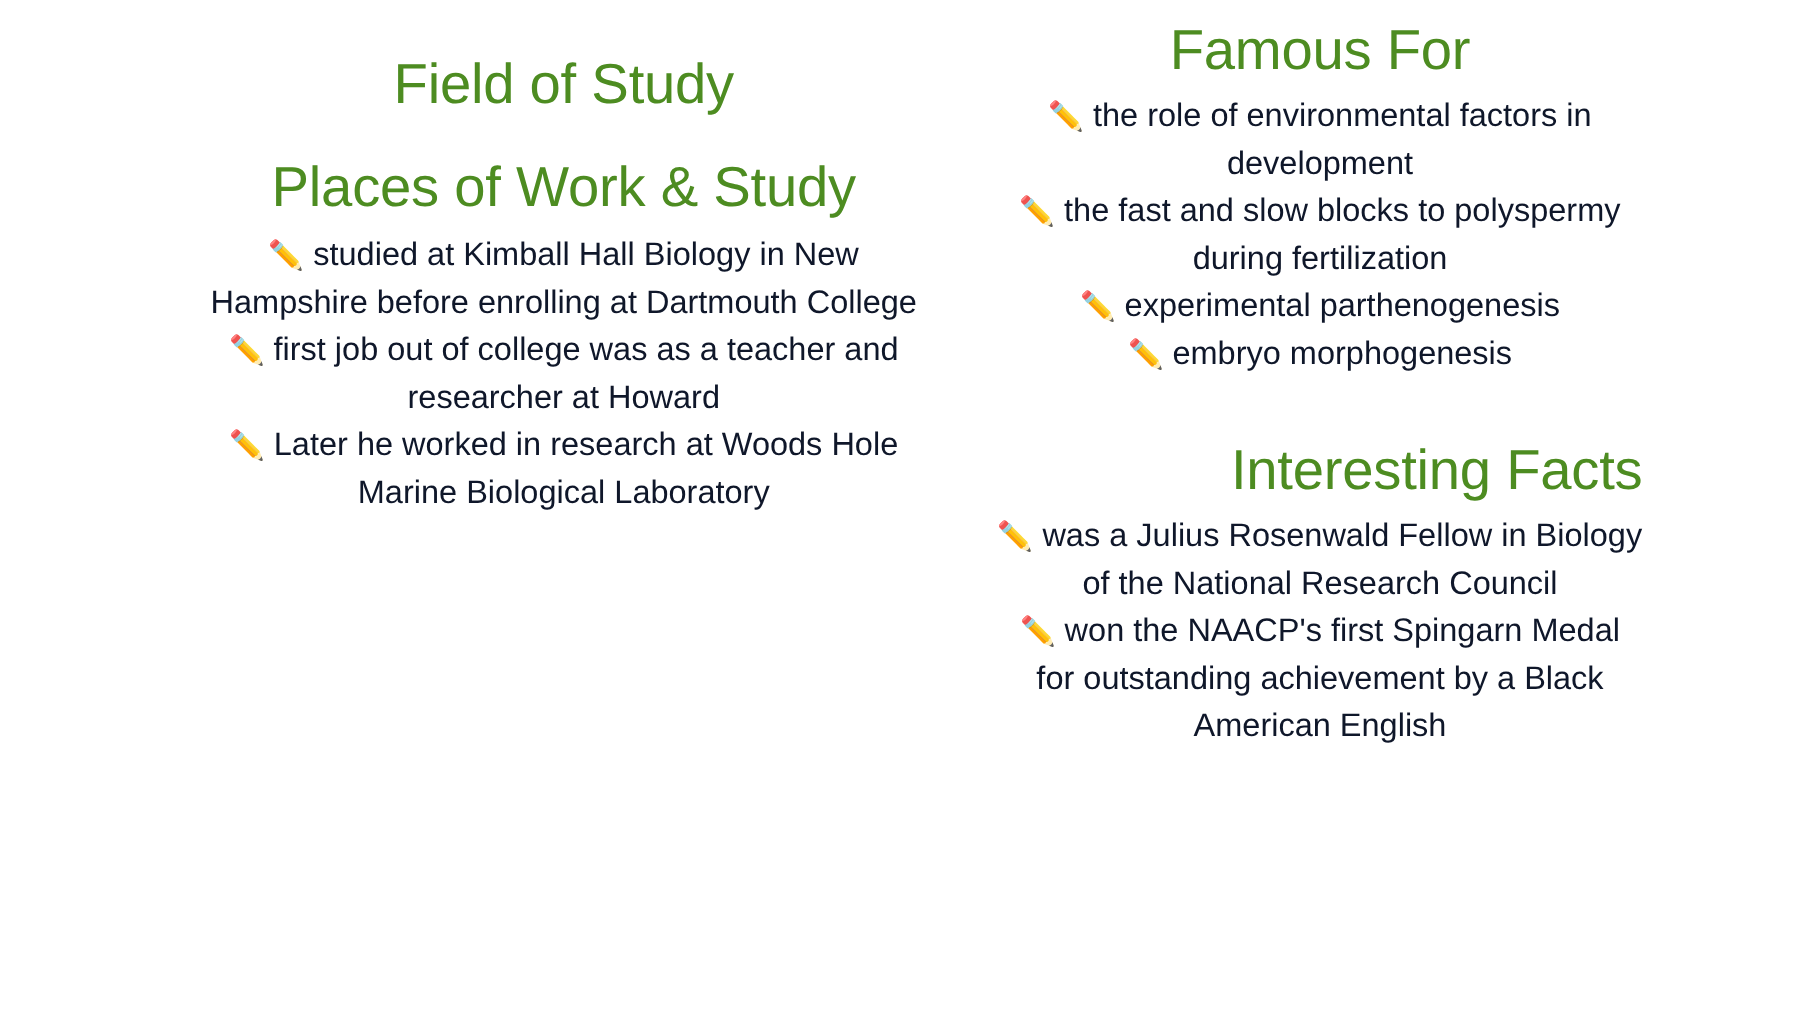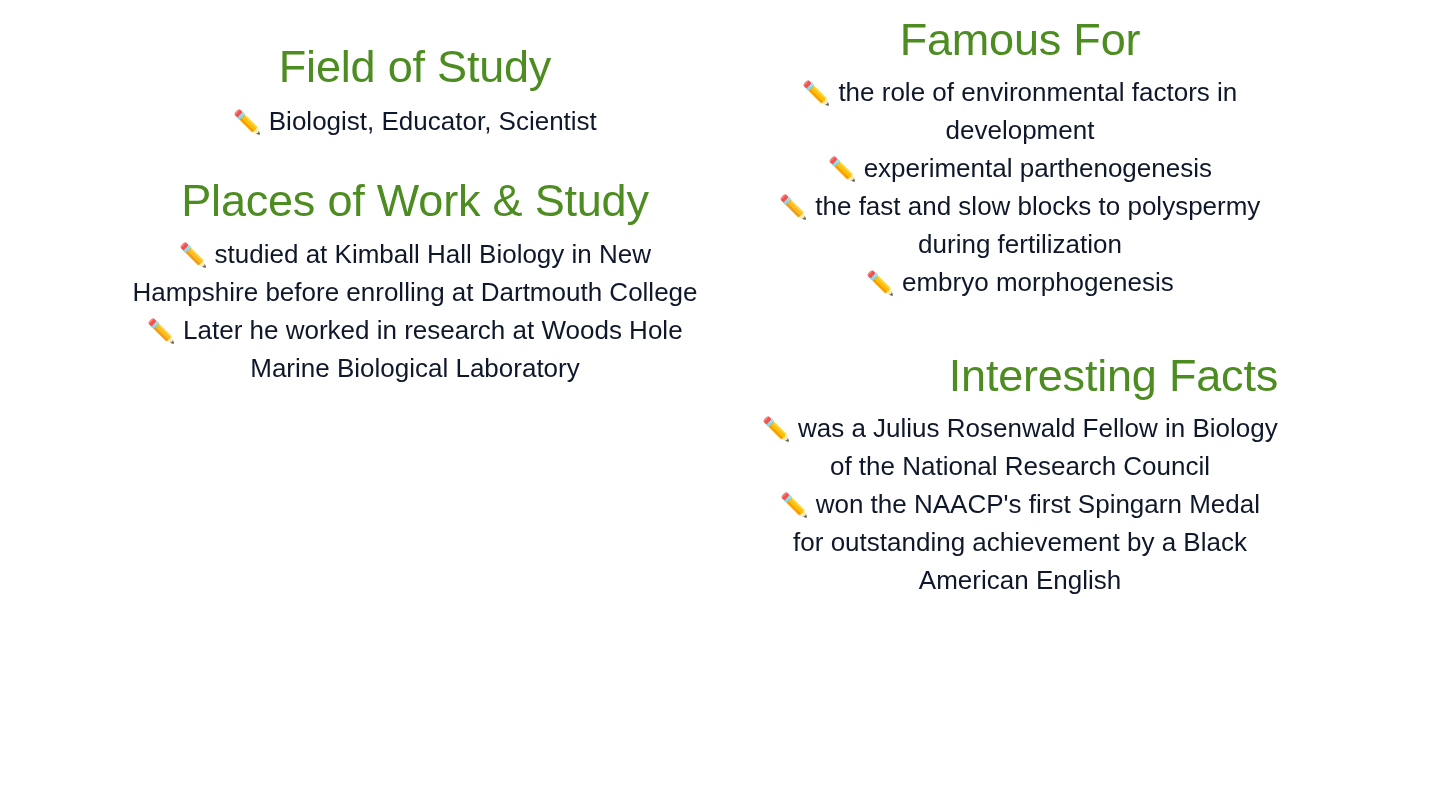--- a/index.html
+++ b/index.html
@@ -14,20 +14,21 @@
     color: #1a1a1a;
     overflow: hidden;
   }
 
   .slide {
     position: relative;
     width: 1296px;
     height: 810px;
     background: #ffffff;
     box-sizing: border-box;
+    margin-left: 36px;
   }
 
   .column {
     position: absolute;
     top: 0;
   }
 
   .column-left {
     left: 117px;
     width: 596px;
@@ -95,43 +96,41 @@
 </style>
 </head>
 <body>
 
 <div class="slide">
 
   <div class="column column-left">
 
     <section class="section" id="sec-field-of-study">
       <h2 class="section-heading">Field of Study</h2>
-      <ul class="bullet-list">
-        <li class="bullet-item"><span class="pencil-icon">✏️</span><span>Biologist, Educator, Scientist</span></li>
-      </ul>
     </section>
 
     <section class="section" id="sec-places">
       <h2 class="section-heading">Places of Work &amp; Study</h2>
       <ul class="bullet-list">
         <li class="bullet-item"><span class="pencil-icon">✏️</span><span>studied at Kimball Hall Biology in New Hampshire before enrolling at Dartmouth College</span></li>
+        <li class="bullet-item"><span class="pencil-icon">✏️</span><span>first job out of college was as a teacher and researcher at Howard</span></li>
         <li class="bullet-item"><span class="pencil-icon">✏️</span><span>Later he worked in research at Woods Hole Marine Biological Laboratory</span></li>
       </ul>
     </section>
 
   </div>
 
   <div class="column column-right">
 
     <section class="section" id="sec-famous-for">
       <h2 class="section-heading">Famous For</h2>
       <ul class="bullet-list">
         <li class="bullet-item"><span class="pencil-icon">✏️</span><span>the role of environmental factors in development</span></li>
+        <li class="bullet-item"><span class="pencil-icon">✏️</span><span>the fast and slow blocks to polyspermy during fertilization</span></li>
         <li class="bullet-item"><span class="pencil-icon">✏️</span><span>experimental parthenogenesis</span></li>
-        <li class="bullet-item"><span class="pencil-icon">✏️</span><span>the fast and slow blocks to polyspermy during fertilization</span></li>
         <li class="bullet-item"><span class="pencil-icon">✏️</span><span>embryo morphogenesis</span></li>
       </ul>
     </section>
 
     <section class="section" id="sec-interesting-facts">
       <h2 class="section-heading">Interesting Facts</h2>
       <ul class="bullet-list">
         <li class="bullet-item"><span class="pencil-icon">✏️</span><span>was a Julius Rosenwald Fellow in Biology of the National Research Council</span></li>
         <li class="bullet-item"><span class="pencil-icon">✏️</span><span>won the NAACP's first Spingarn Medal for outstanding achievement by a Black American English</span></li>
       </ul>

